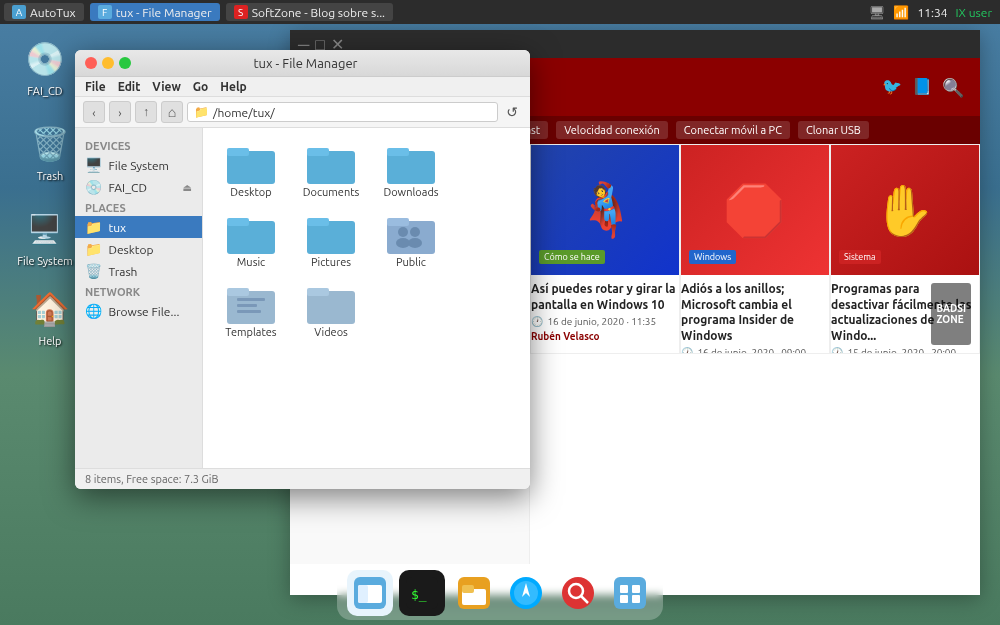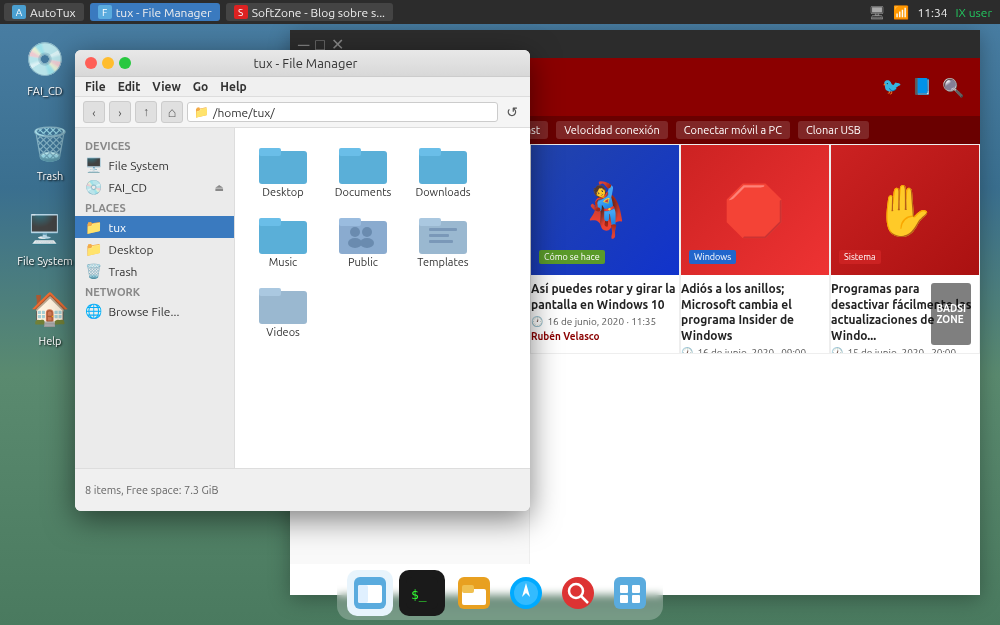--- a/index.html
+++ b/index.html
@@ -188,21 +188,21 @@
       cursor: pointer;
       color: #555;
       font-size: 14px;
     }
 
     .fm-body {
       display: flex;
       height: 340px;
     }
     .fm-sidebar {
-      width: 160px;
+      width: 128px;
       background: #ebebeb;
       border-right: 1px solid #ddd;
       padding: 8px 0;
       font-size: 12px;
       overflow-y: auto;
     }
     .fm-sidebar-section {
       color: #888;
       font-size: 11px;
       font-weight: bold;
@@ -256,21 +256,21 @@
     }
     .fm-folder-label {
       font-size: 11px;
       text-align: center;
       color: #333;
       margin-top: 2px;
       word-break: break-word;
     }
 
     .fm-statusbar {
-      padding: 15px 10px;
+      padding: 4px 10px;
       font-size: 11px;
       color: #666;
       border-top: 1px solid #ddd;
       background: #f0f0f0;
     }
 
     
     .browser-window {
       position: absolute;
       top: 30px;
@@ -712,20 +712,29 @@
         <div class="fm-folder folder-user">
           <div class="fm-folder-icon">
             <svg width="48" height="40" viewBox="0 0 48 40">
               <rect x="0" y="7" width="48" height="33" rx="3" fill="#5aafd8"></rect>
               <rect x="0" y="4" width="22" height="8" rx="2" fill="#6abee8"></rect>
             </svg>
           </div>
           <div class="fm-folder-label">Music</div>
         </div>
 
+        <div class="fm-folder folder-user">
+          <div class="fm-folder-icon">
+            <svg width="48" height="40" viewBox="0 0 48 40">
+              <rect x="0" y="7" width="48" height="33" rx="3" fill="#5aafd8"></rect>
+              <rect x="0" y="4" width="22" height="8" rx="2" fill="#6abee8"></rect>
+            </svg>
+          </div>
+          <div class="fm-folder-label">Pictures</div>
+        </div>
 
         <div class="fm-folder folder-special">
           <div class="fm-folder-icon" style="position:relative;">
             <svg width="48" height="40" viewBox="0 0 48 40">
               <rect x="0" y="7" width="48" height="33" rx="3" fill="#8aabcf"></rect>
               <rect x="0" y="4" width="22" height="8" rx="2" fill="#9abcdf"></rect>
 
               <circle cx="16" cy="18" r="5" fill="#6a8baf"></circle>
               <ellipse cx="16" cy="29" rx="7" ry="5" fill="#6a8baf"></ellipse>
               <circle cx="28" cy="18" r="5" fill="#6a8baf"></circle>

